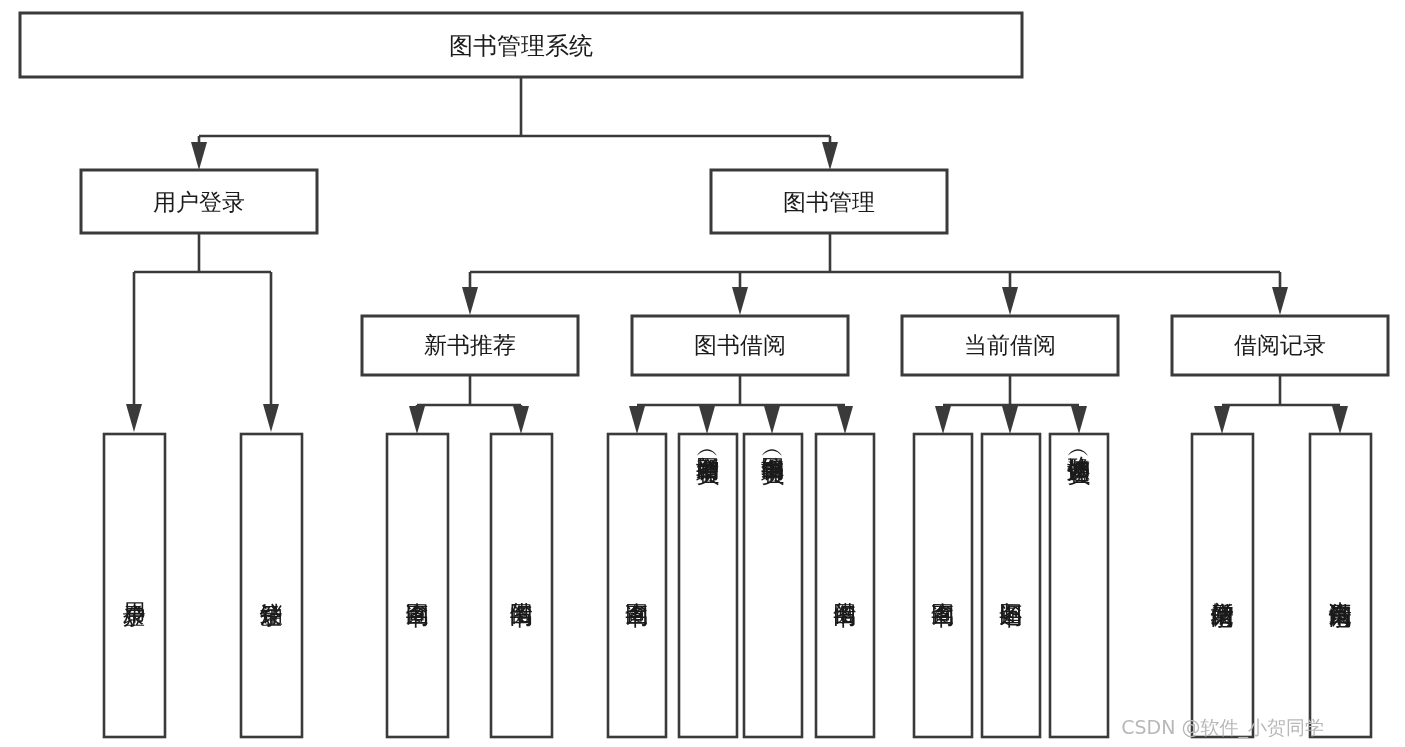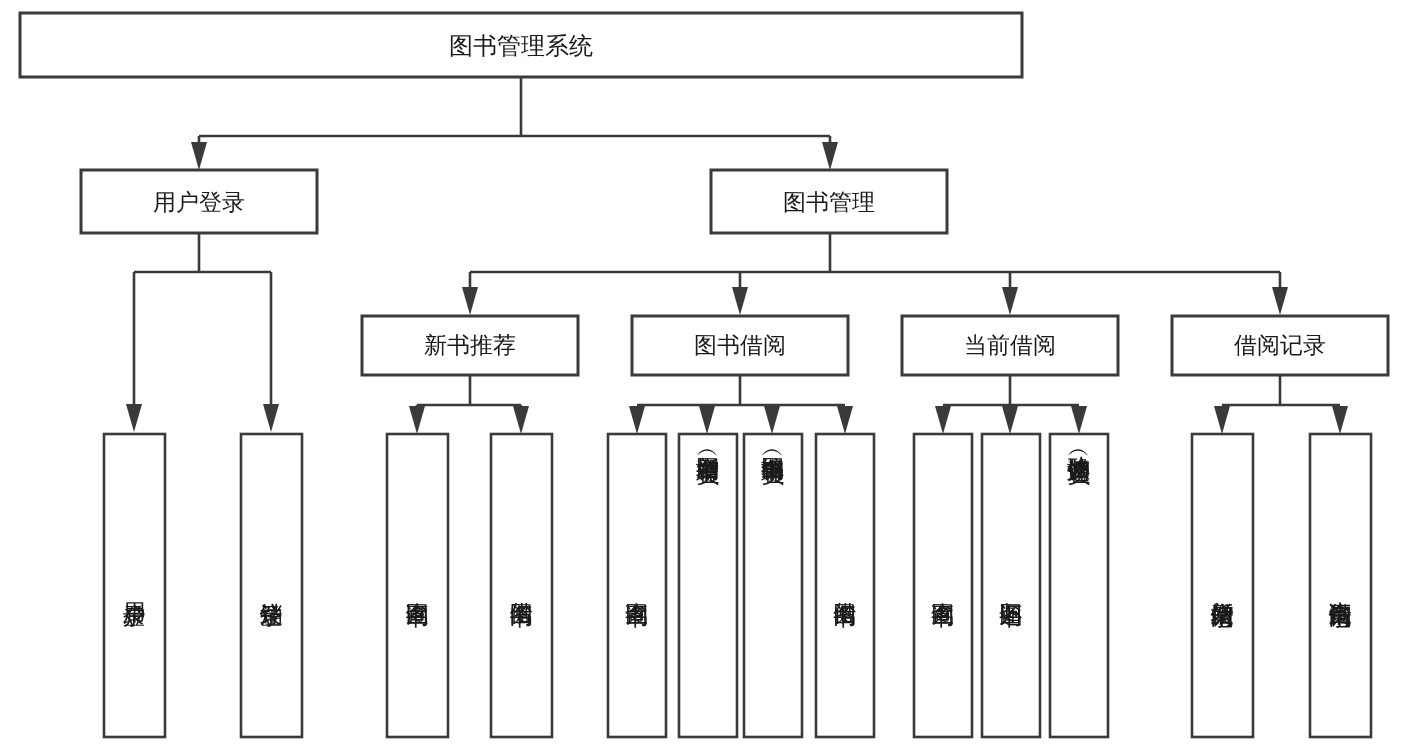--- a/index.html
+++ b/index.html
@@ -229,13 +229,14 @@
     <span class="leaf-label-text align-top">确认归还（管理员）</span>
   </div>
 
   <div class="leaf-label-box" style="left:1192px; top:434px; width:61px; height:303px;">
     <span class="leaf-label-text">新增借阅记录</span>
   </div>
   <div class="leaf-label-box" style="left:1310px; top:434px; width:61px; height:303px;">
     <span class="leaf-label-text">查询借阅记录</span>
   </div>
 
+  <div class="watermark">CSDN @软件_小贺同学</div>
 </div>
 
 </body></html>

